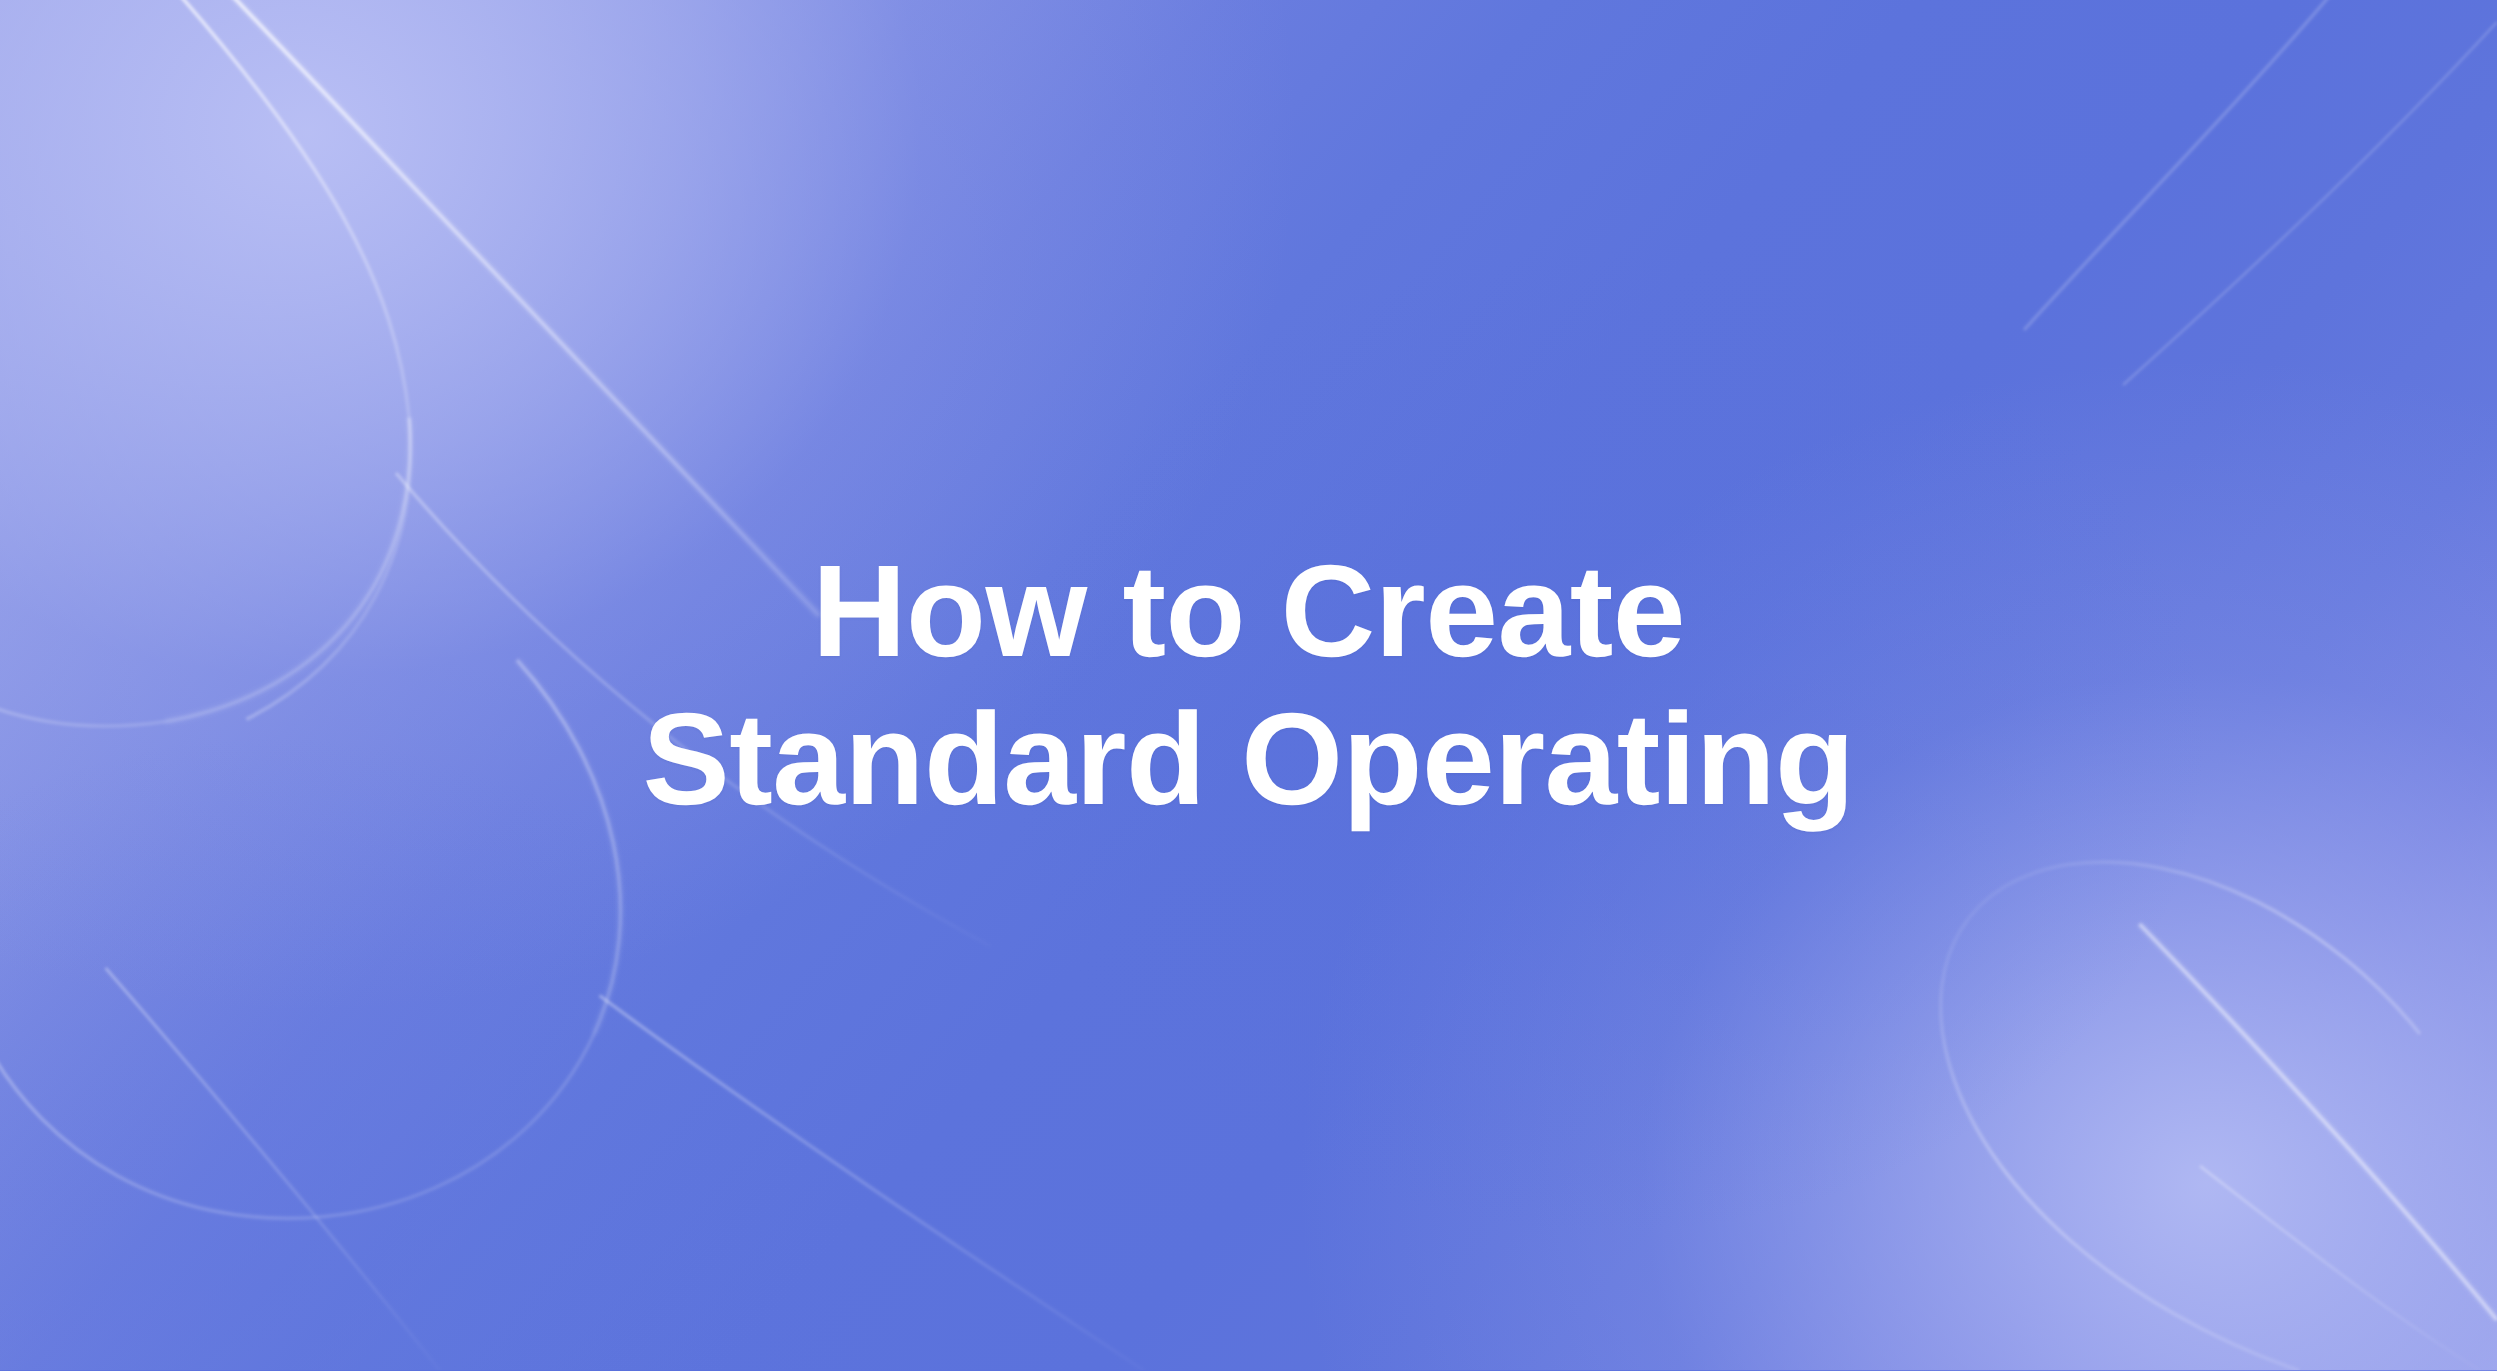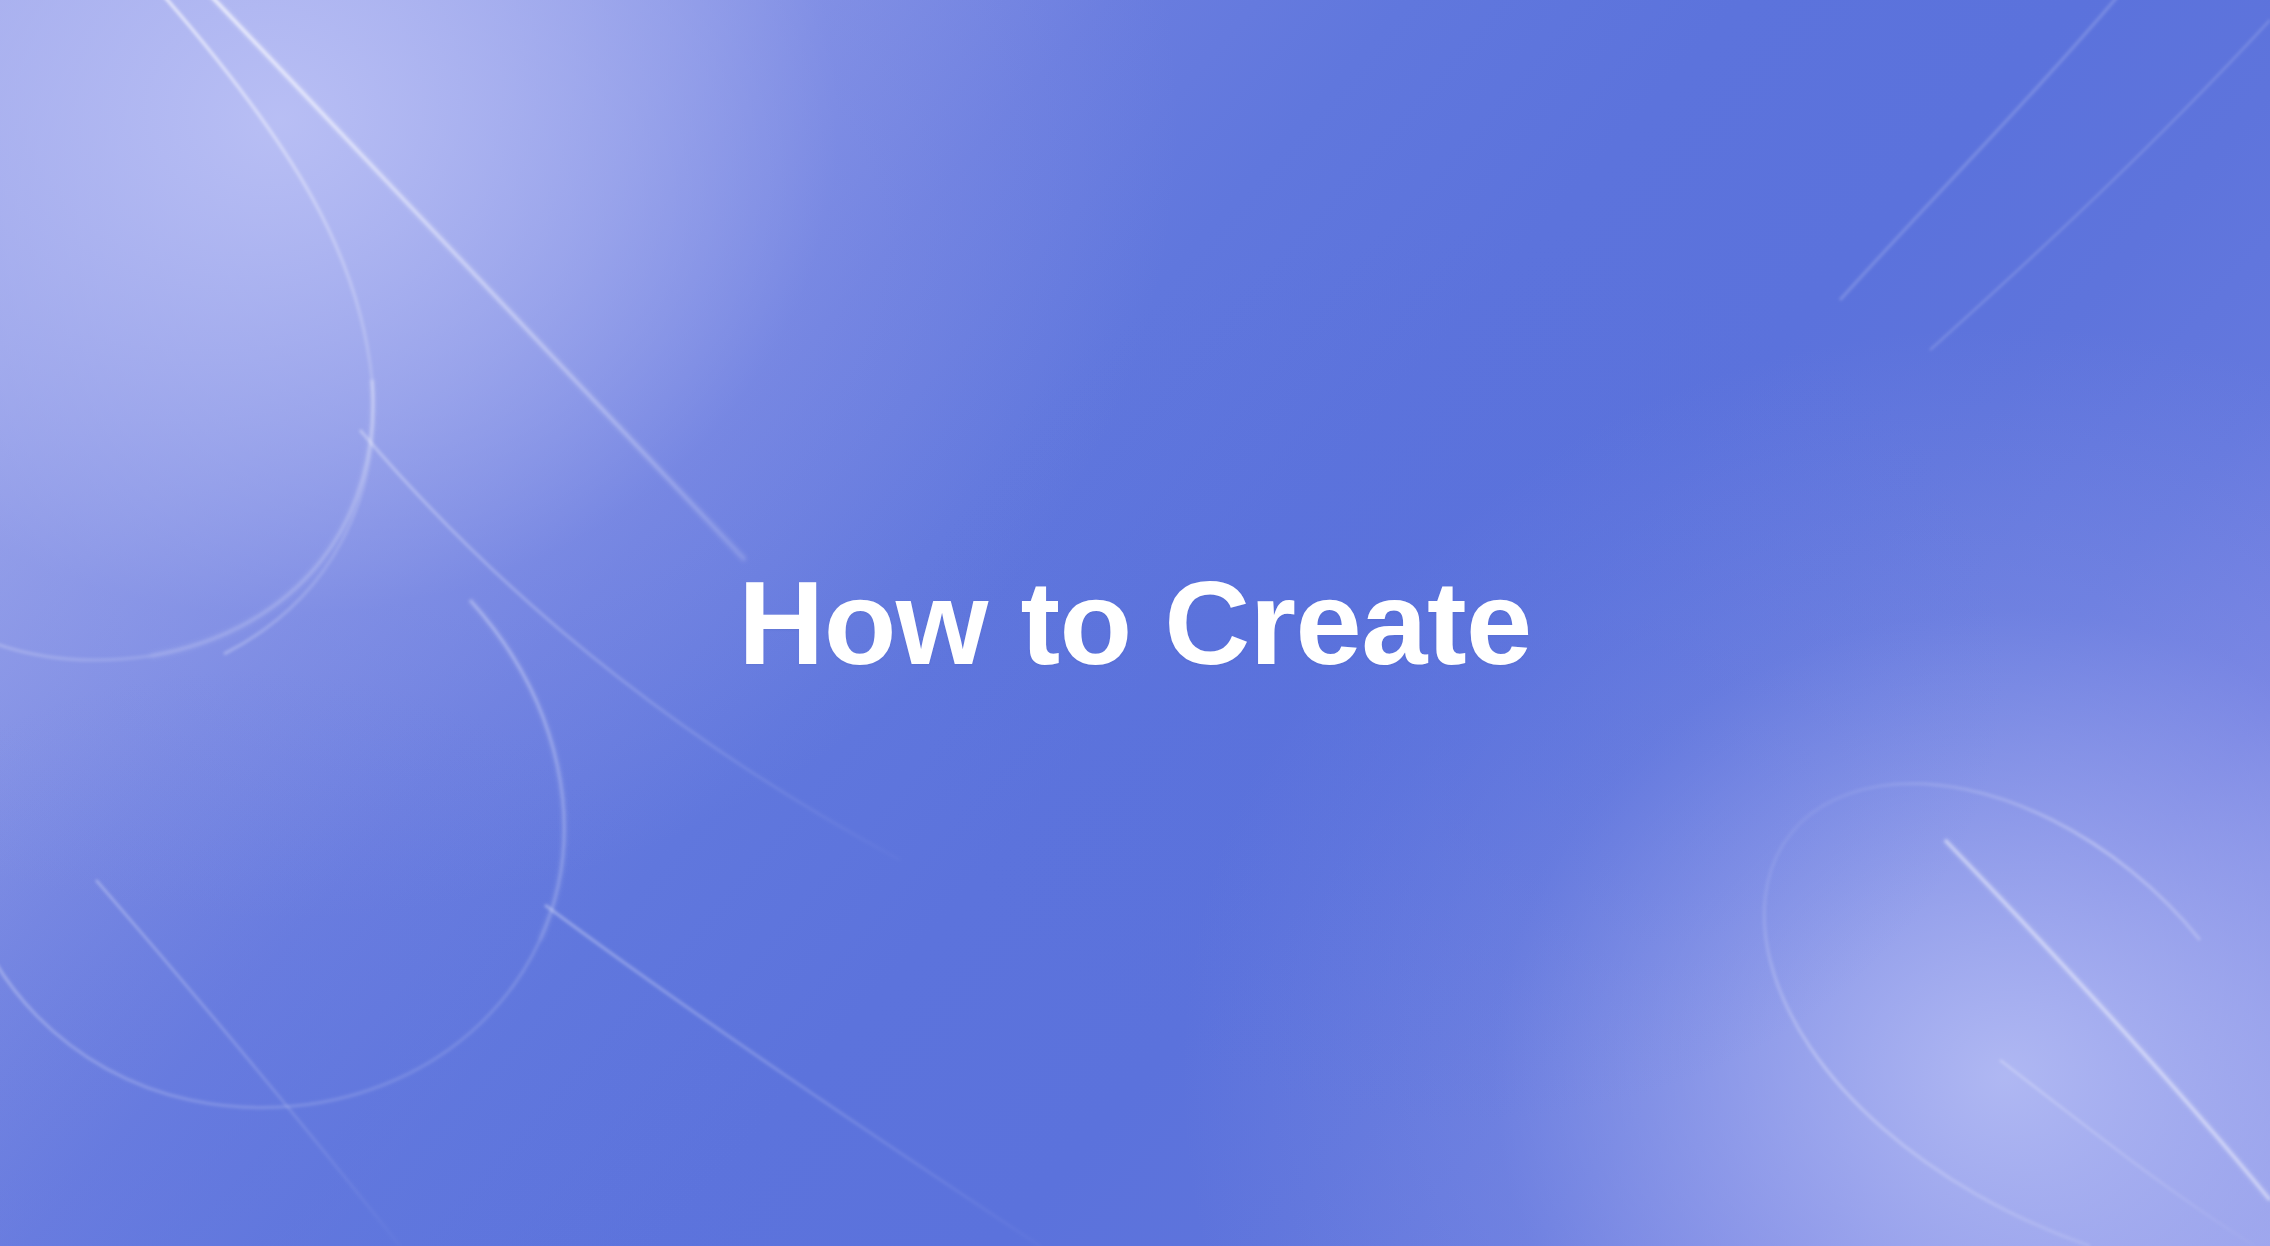--- a/index.html
+++ b/index.html
@@ -190,16 +190,17 @@
       <path d="M 196 -20 L 745 560" stroke="#ffffff" stroke-opacity="0.30" stroke-width="5"></path>
       <path d="M 1945 840 C 2060 960 2180 1090 2270 1200" stroke="#ffffff" stroke-opacity="0.28" stroke-width="5"></path>
       <path d="M 372 380 C 382 520 300 630 150 656" stroke="#ffffff" stroke-opacity="0.16" stroke-width="6"></path>
       <path d="M 470 600 C 560 700 590 830 540 940" stroke="#ffffff" stroke-opacity="0.14" stroke-width="6"></path>
     </g>
   </svg>
 
   <div id="content">
     <h1 id="title">
       <span class="tline">How to Create</span>
+      <span class="tline">Standard Operating</span>
     </h1>
   </div>
 
 </div>
 
 </body></html>

